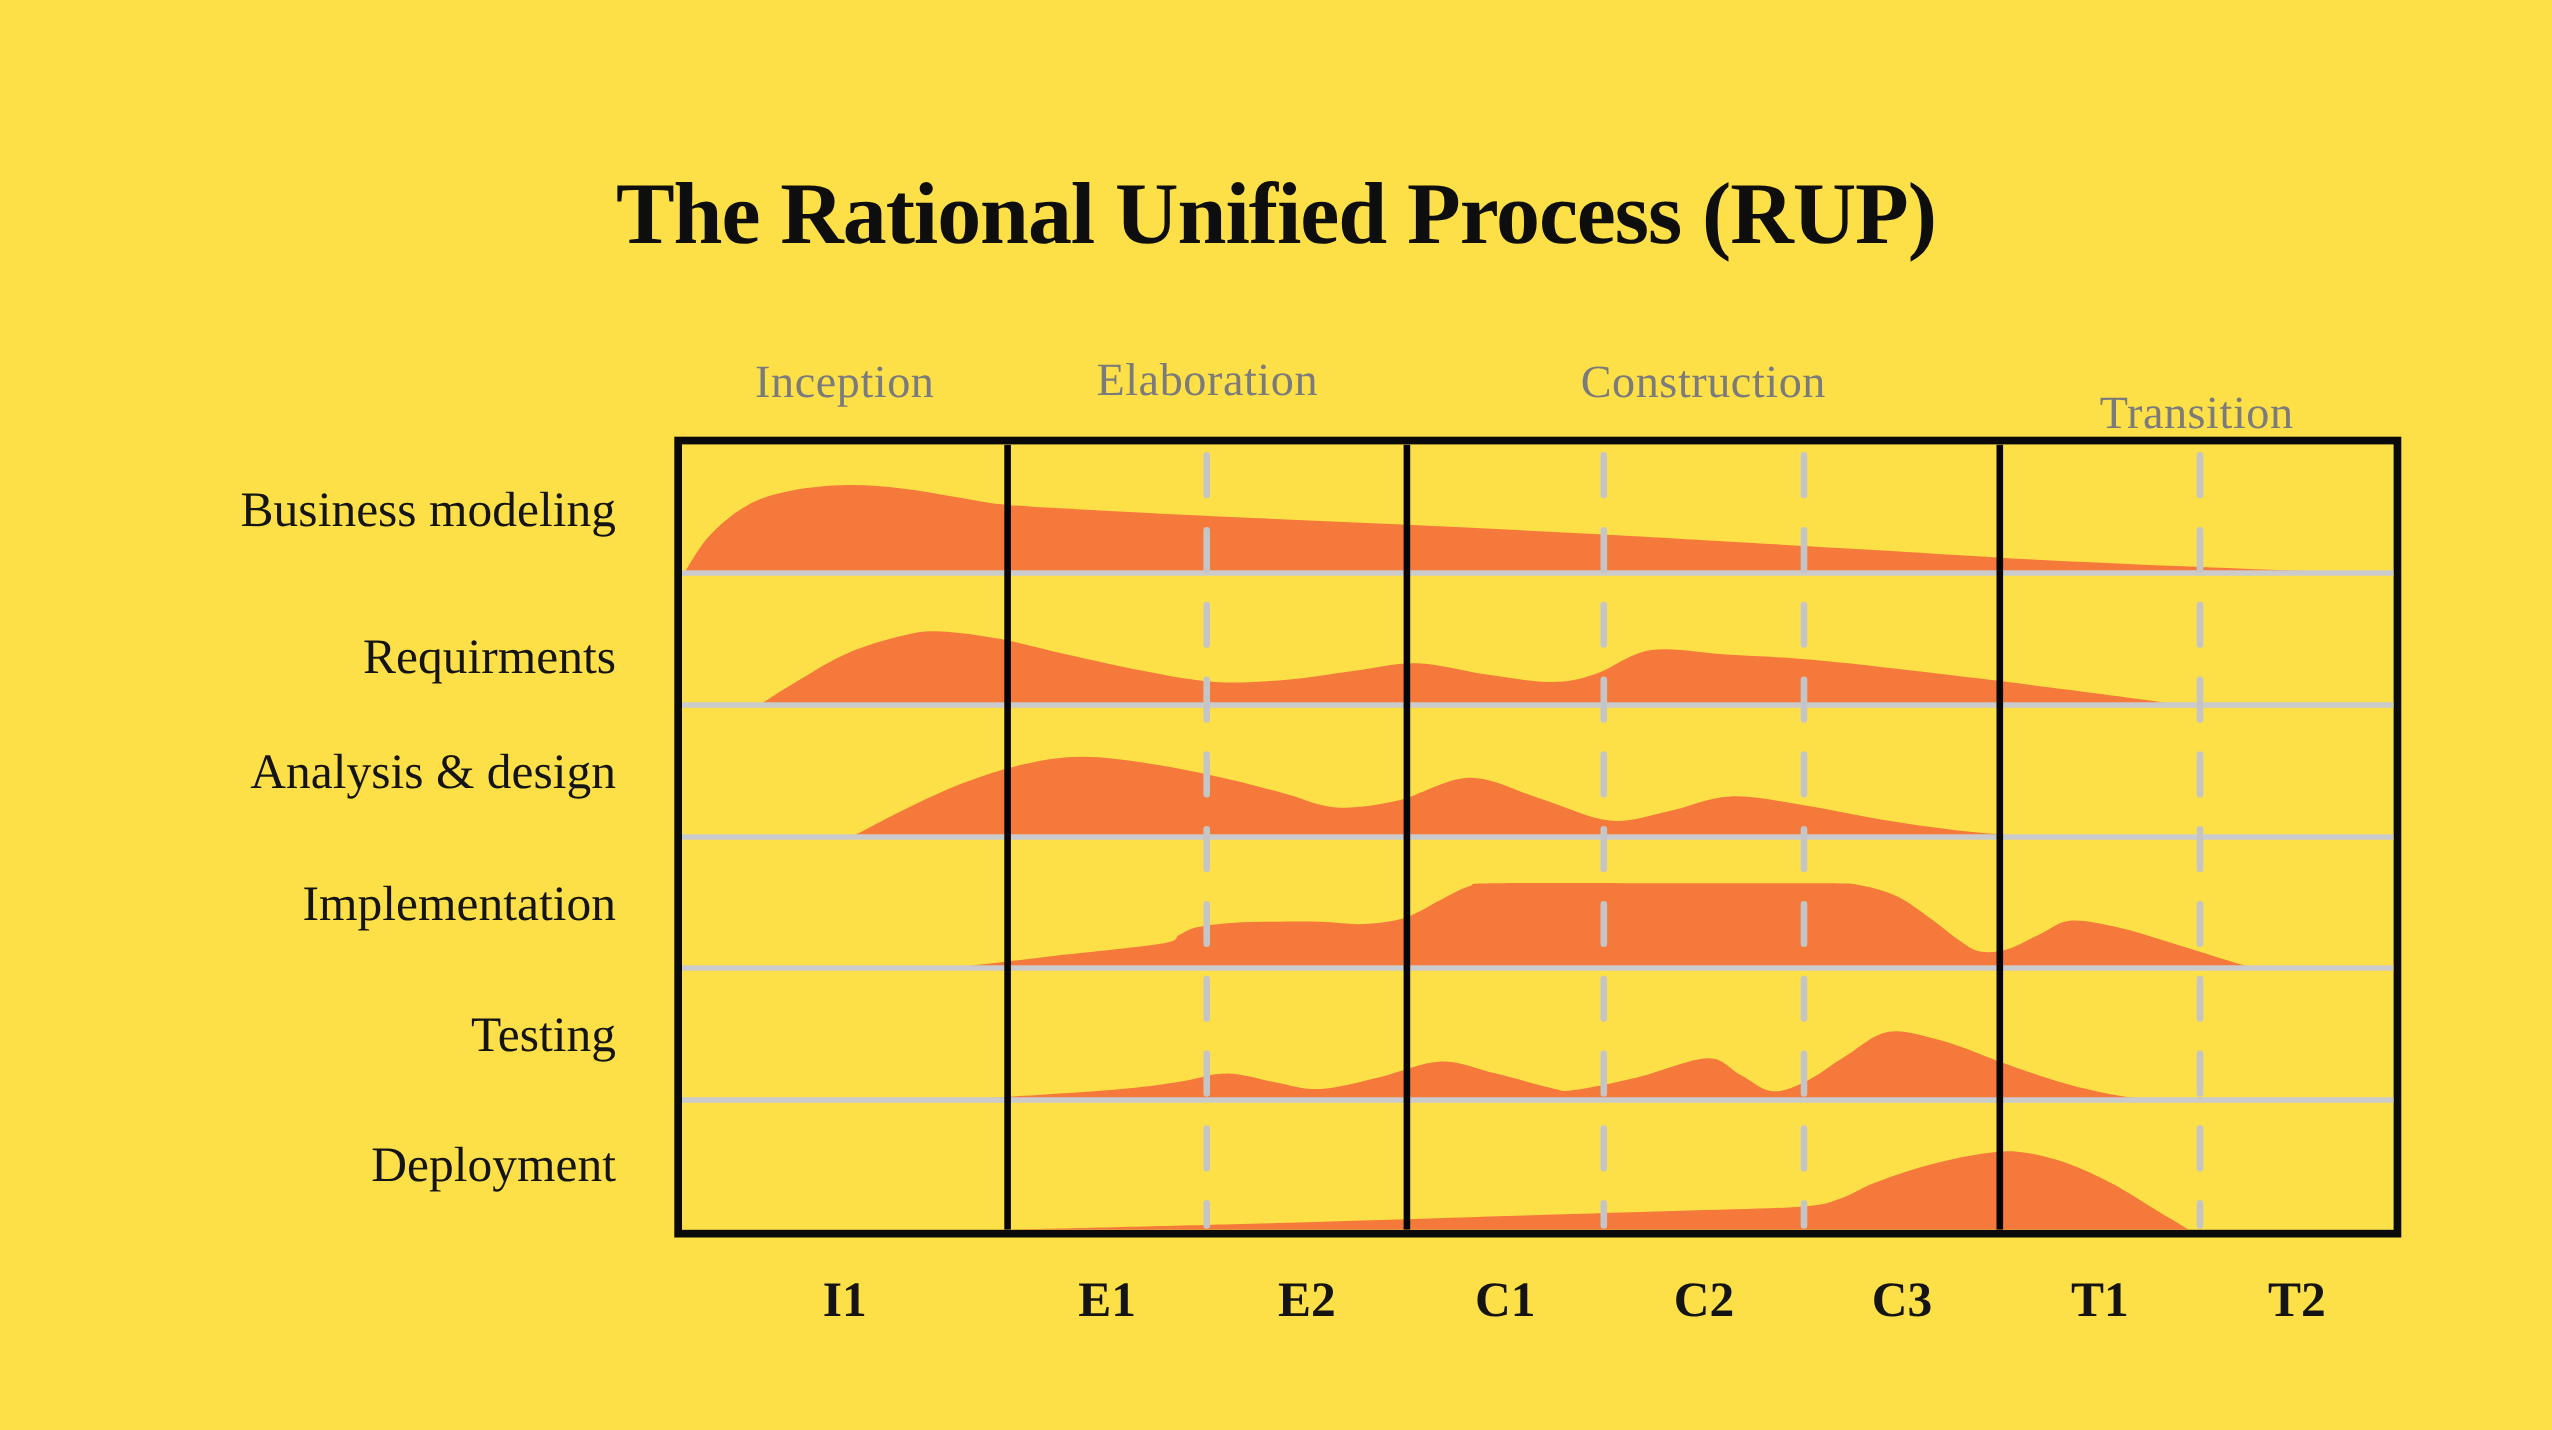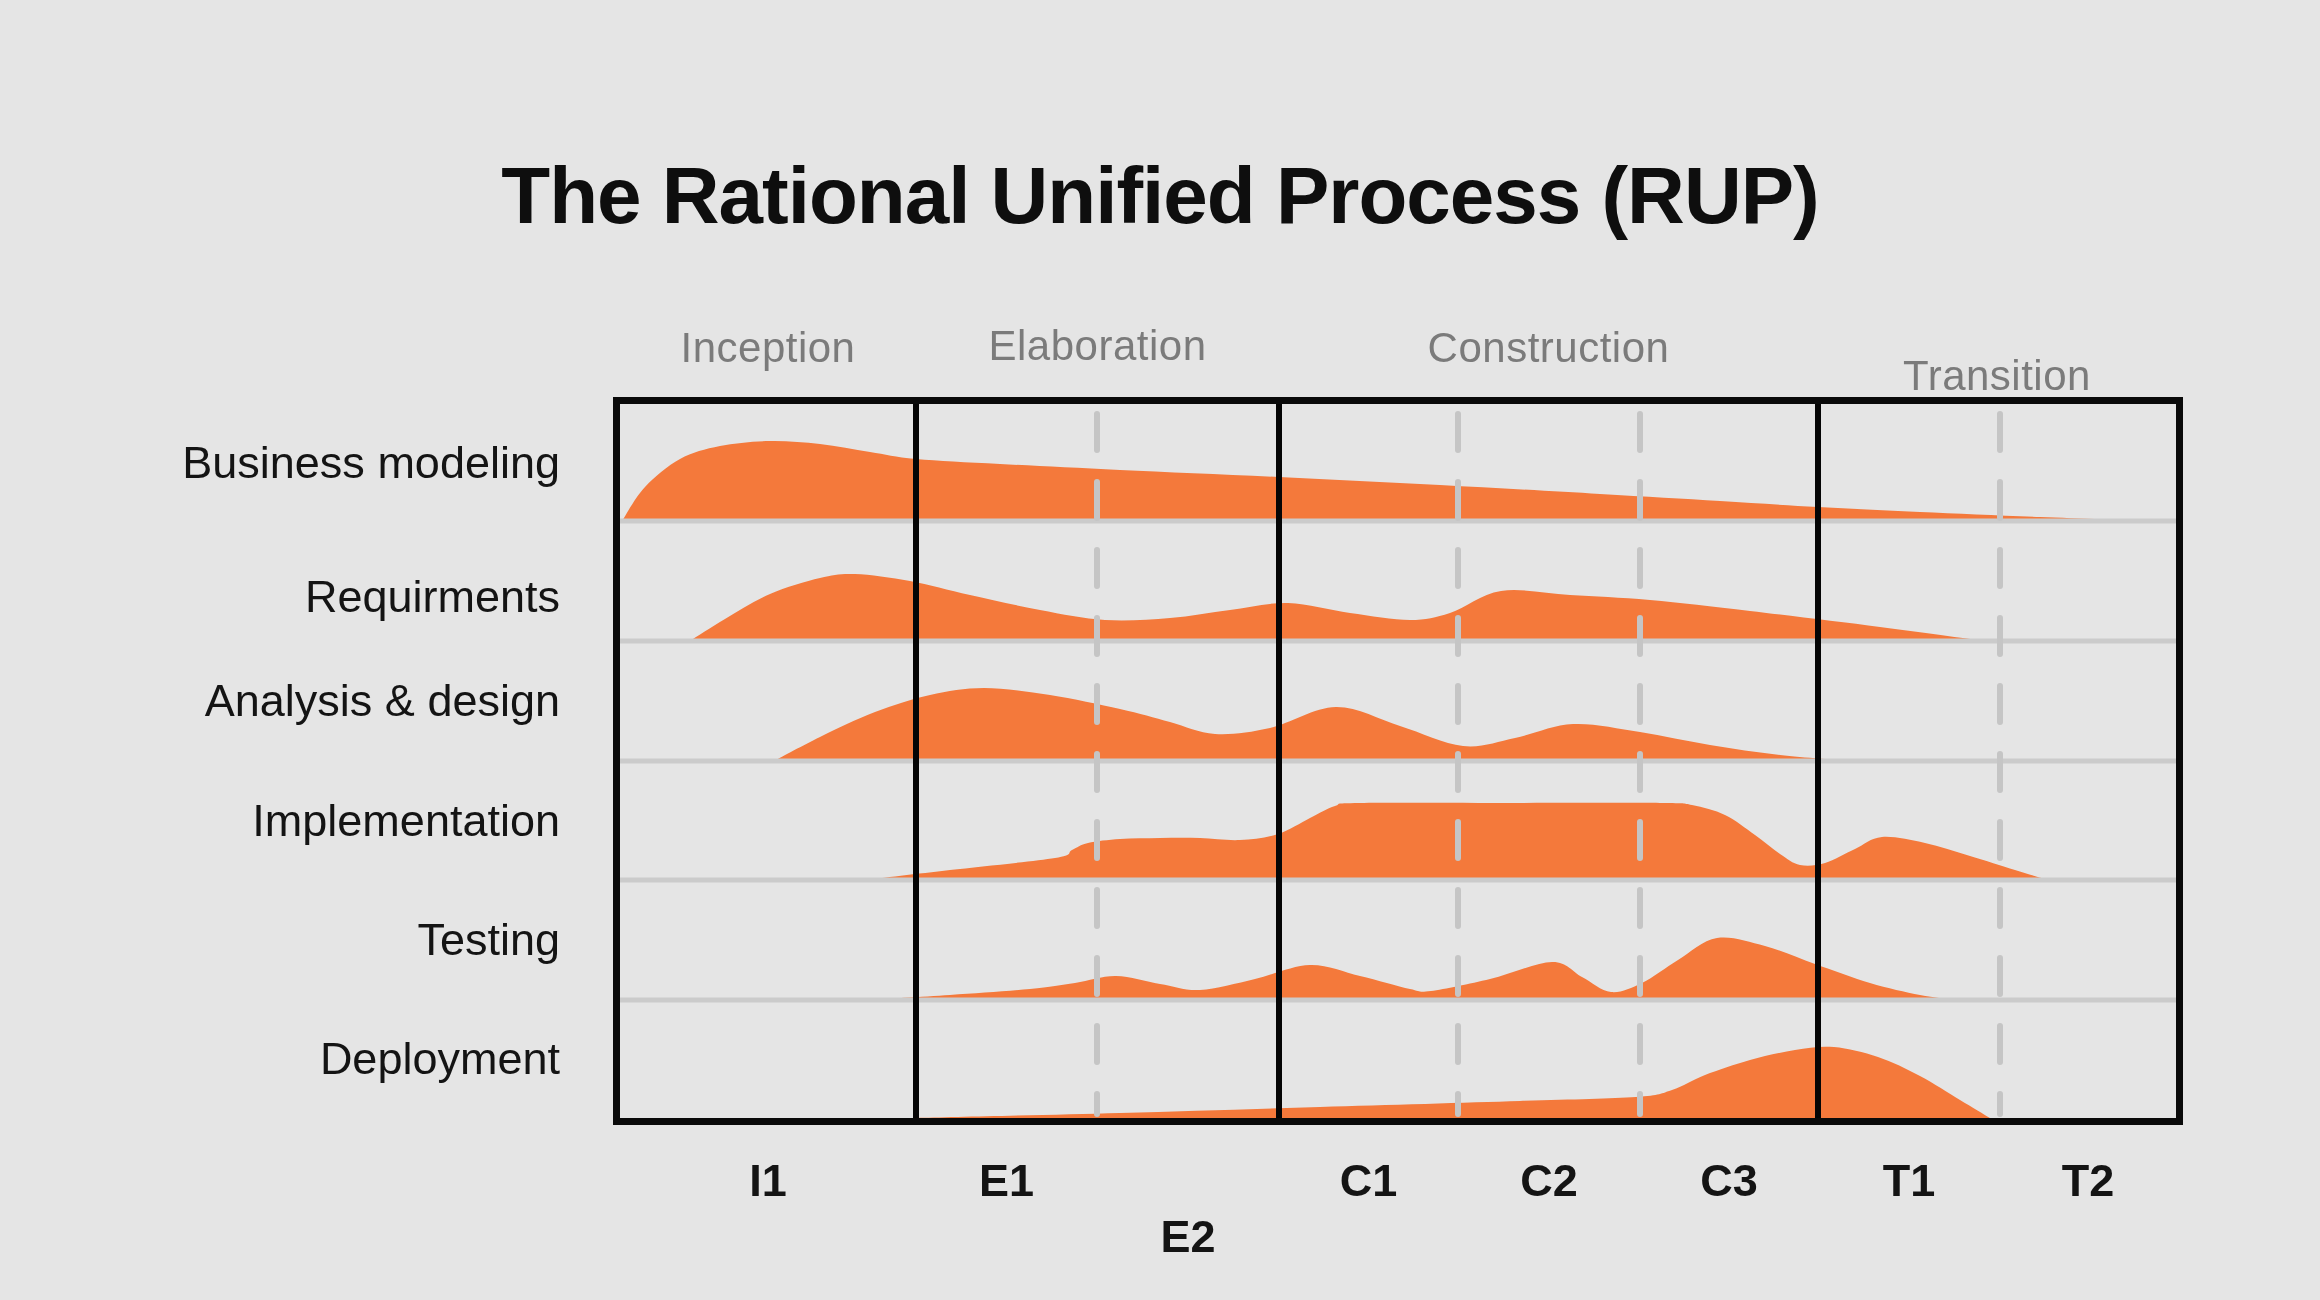--- a/index.html
+++ b/index.html
@@ -38,21 +38,21 @@
   .iteration-label{
     position:absolute;
     transform:translateX(-50%);
     font-size:45px;font-weight:700;color:#141414;
     white-space:nowrap;line-height:58px;
   }
 </style>
 </head>
 <body>
 
-<div class="stage" style="background: #e5e5e5;">
+<div class="stage" style="background: #fde047; font-family: Liberation Serif, serif;">
   <div class="title">The Rational Unified Process (RUP)</div>
   <div id="phase-labels">
       <span class="phase-label" style="left: 768px; top: 322px;">Inception</span>
       <span class="phase-label" style="left: 1097.5px; top: 320px;">Elaboration</span>
       <span class="phase-label" style="left: 1548.5px; top: 322px;">Construction</span>
       <span class="phase-label" style="left: 1997px; top: 322px; margin-top: 28px;">Transition</span>
     </div>
   <div id="discipline-labels">
       <span class="discipline-label" style="top: 434.5px;">Business modeling</span>
       <span class="discipline-label" style="top: 569px;">Requirments</span>
@@ -79,20 +79,20 @@
         <line x1="1020" y1="10" x2="1020" y2="710" stroke="#C5C5C5" stroke-width="6" stroke-dasharray="36 32" stroke-linecap="round"></line>
         <line x1="1380" y1="10" x2="1380" y2="710" stroke="#C5C5C5" stroke-width="6" stroke-dasharray="36 32" stroke-linecap="round"></line>
         <line x1="296" y1="0" x2="296" y2="714" stroke="#050505" stroke-width="6"></line>
         <line x1="659" y1="0" x2="659" y2="714" stroke="#050505" stroke-width="6"></line>
         <line x1="1198" y1="0" x2="1198" y2="714" stroke="#050505" stroke-width="6"></line>
       </svg>
   </div>
   <div id="iteration-labels">
       <span class="iteration-label" style="left: 768px; top: 1152px;">I1</span>
       <span class="iteration-label" style="left: 1006.5px; top: 1152px; text-align: right;">E1</span>
-      <span class="iteration-label" style="left: 1188px; top: 1208px;">E2</span>
+      <span class="iteration-label" style="left: 1188px; top: 1152px;">E2</span>
       <span class="iteration-label" style="left: 1368.5px; top: 1152px;">C1</span>
       <span class="iteration-label" style="left: 1549px; top: 1152px;">C2</span>
       <span class="iteration-label" style="left: 1729px; top: 1152px;">C3</span>
       <span class="iteration-label" style="left: 1909px; top: 1152px; text-align: right;">T1</span>
       <span class="iteration-label" style="left: 2088px; top: 1152px;">T2</span>
     </div>
 </div>
 
 </body></html>

